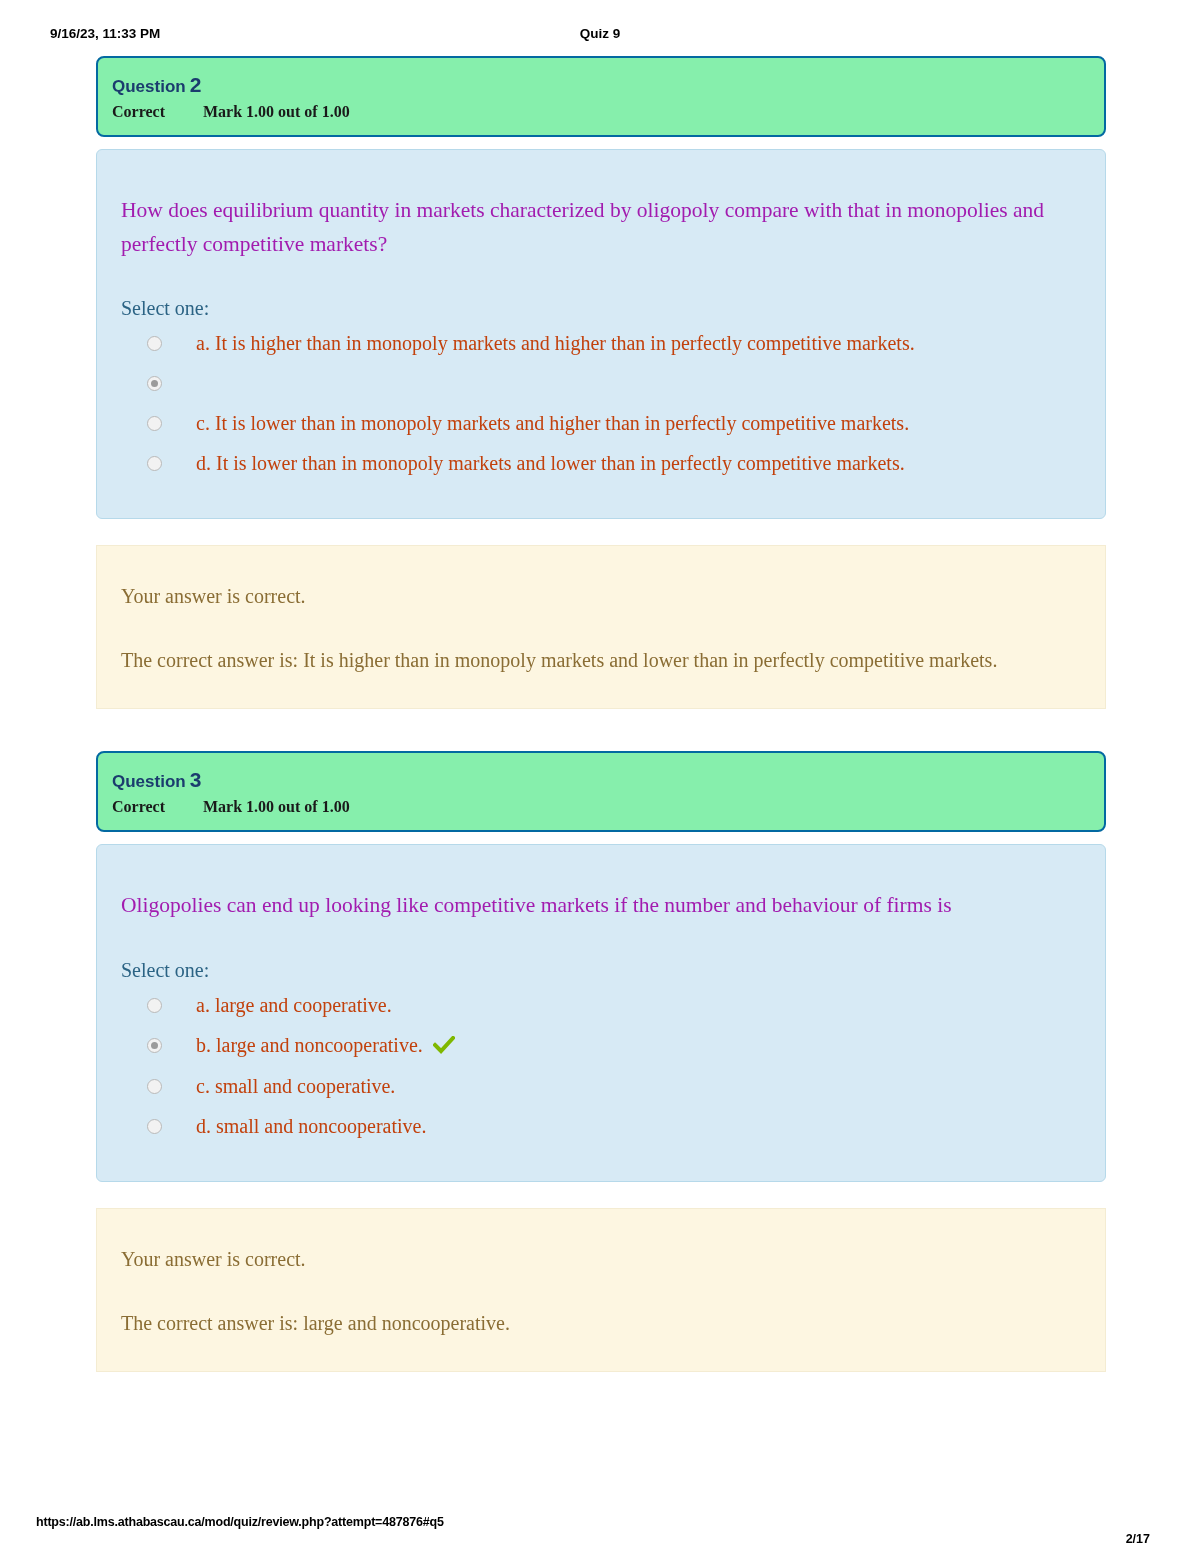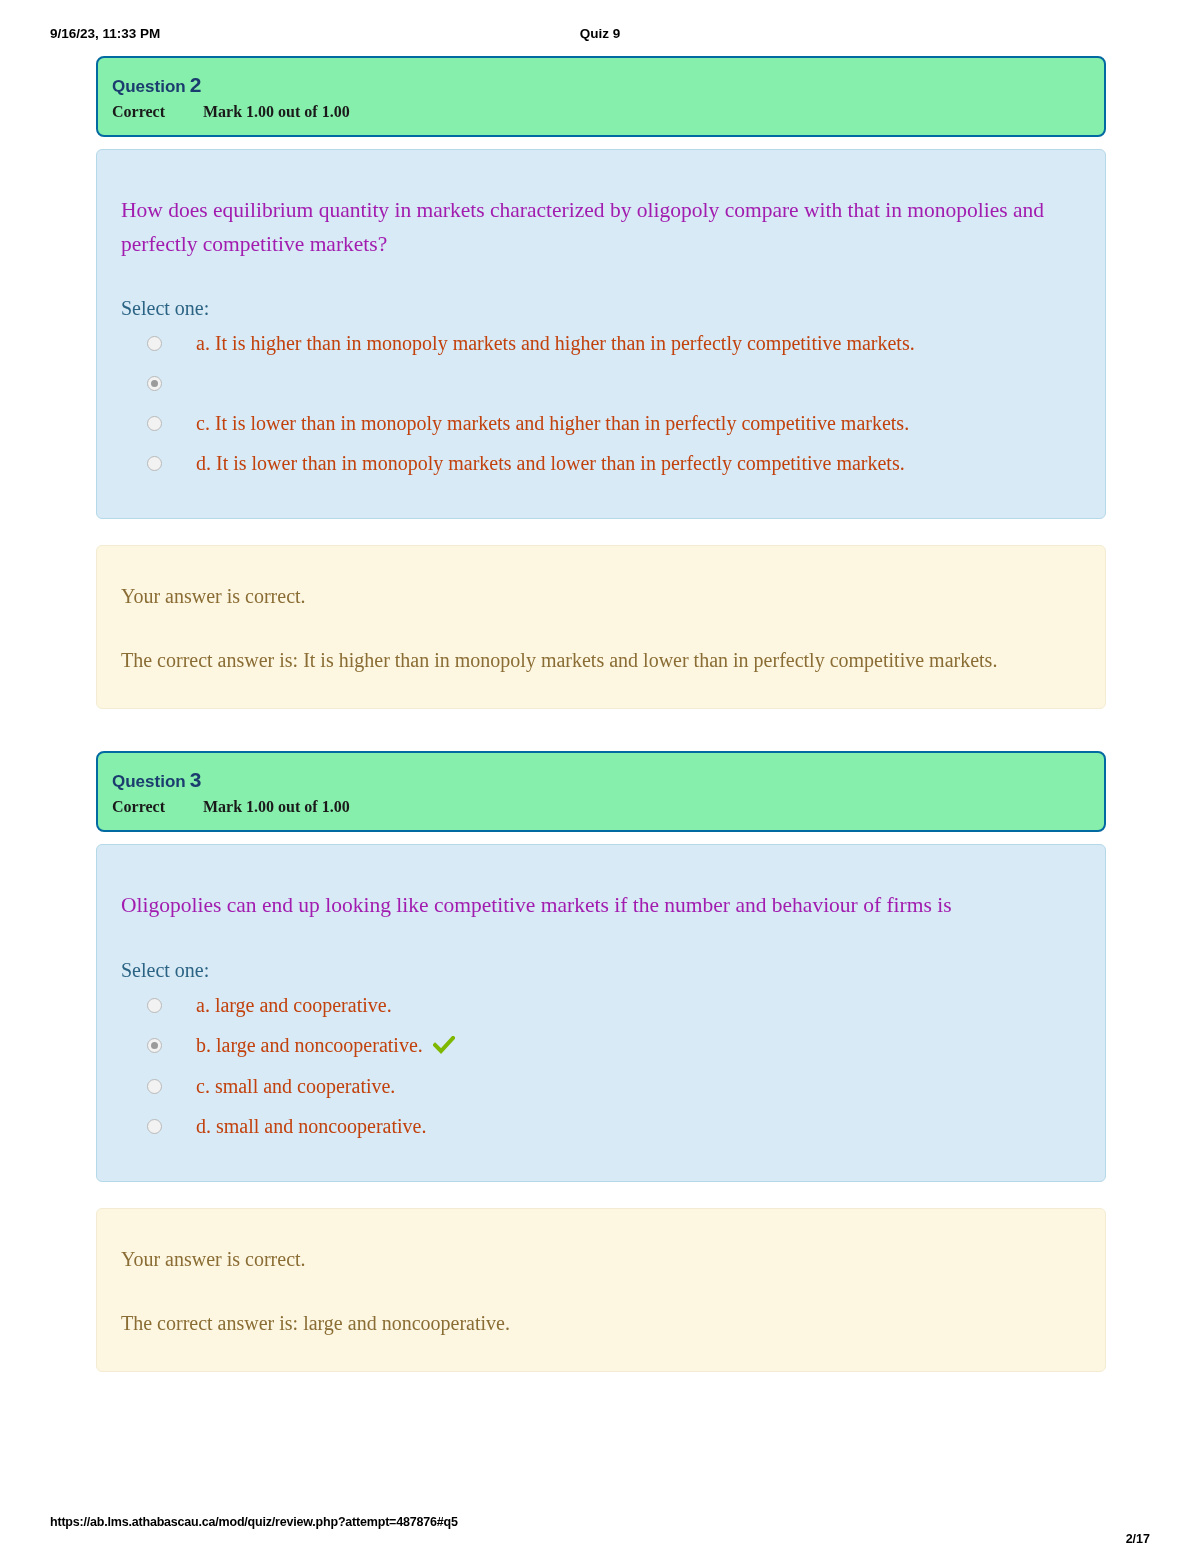--- a/index.html
+++ b/index.html
@@ -48,21 +48,21 @@
     left: 0;
     width: 1200px;
     height: 20px;
     font-family: "Liberation Sans", sans-serif;
     font-size: 12.5px;
     font-weight: bold;
     color: #000;
   }
   .print-footer .pf-left {
     position: absolute;
-    left: 50px;
+    left: 36px;
     top: 0;
     white-space: nowrap;
     letter-spacing: -0.2px;
   }
   .print-footer .pf-right {
     position: absolute;
     right: 50px;
     top: 17px;
     white-space: nowrap;
     text-align: right;
@@ -175,21 +175,21 @@
   .tick {
     display: inline-block;
     margin-left: 10px;
     vertical-align: -2px;
   }
 
   
   .q-feedback {
     background: #fdf6e1;
     border: 1px solid #f4ecd2;
-    border-radius: 6px;
+    border-radius: 0;
     margin-top: 26px;
     padding: 36px 28px 34px 24px;
     box-sizing: border-box;
   }
   .fb-line {
     font-size: 20px;
     line-height: 1.4;
     color: #8a6d34;
     margin: 0;
   }

